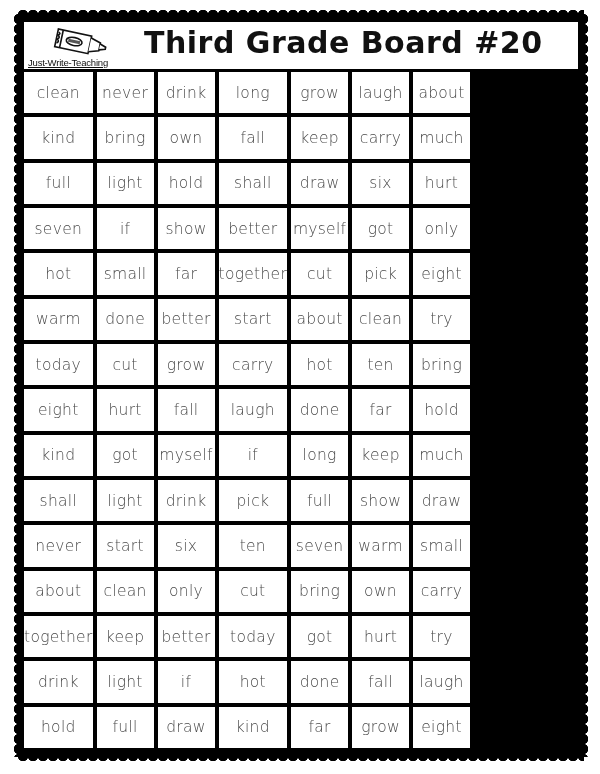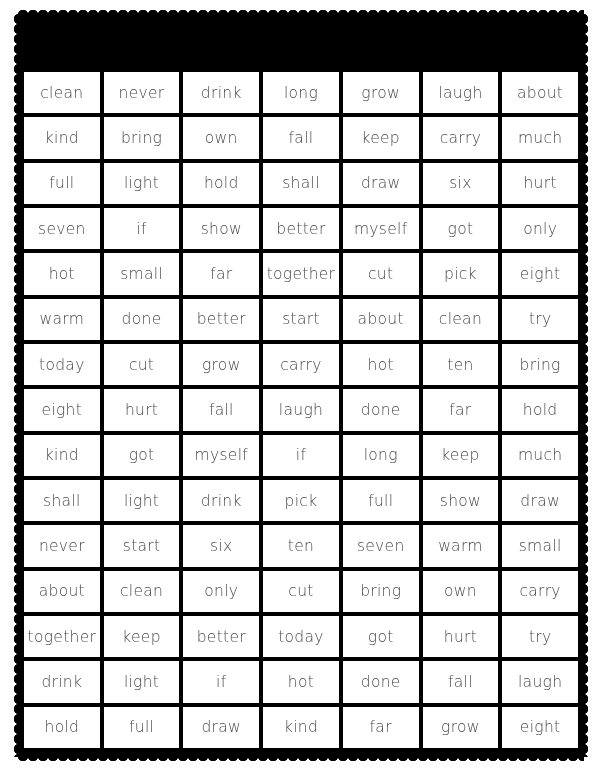--- a/index.html
+++ b/index.html
@@ -29,40 +29,57 @@
   .logo svg { position:absolute; left:26px; top:4px; }
   .logo-text {
     position:absolute; left:2px; bottom:0px; font-family:"Liberation Sans", sans-serif;
     font-size:9.5px; color:#111; text-decoration:underline; letter-spacing:-0.2px;
   }
   .title {
     position:absolute; left:120px; top:3px; font-family:"DejaVu Sans", sans-serif;
     font-size:30px; font-weight:bold; color:#111; letter-spacing:0.5px; white-space:nowrap;
   }
   .grid {
-    position:absolute; left:0; top:50px; width:554px; height:676px;
+    position:absolute; left:0; top:50px; width:446px; height:676px;
     display:grid; grid-template-columns: repeat(7, 1fr); grid-template-rows: repeat(15, 1fr);
     gap:4px;
   }
   .cell {
     background:#fff; display:flex; align-items:center; justify-content:center;
     font-family:"DejaVu Sans", sans-serif; font-size:15.5px; color:#4a4a4a;
     letter-spacing:0.3px; font-weight:300; cursor:pointer;
   }
 </style>
 </head>
 <body>
 
 <div class="scallop-top"></div>
 <div class="scallop-bottom"></div>
 <div class="scallop-left"></div>
 <div class="scallop-right"></div>
 <div class="frame"></div>
 
 <div class="sheet">
+  <div class="header">
+    <div class="logo">
+      <svg width="58" height="30" viewBox="0 0 58 30">
+        <g transform="rotate(12 29 15)" fill="none" stroke="#111" stroke-width="1.6">
+          <path d="M4 6 L38 6 L38 24 L4 24 Z" fill="#fff"></path>
+          <path d="M38 8 L48 11 L48 19 L38 22" fill="#fff"></path>
+          <path d="M48 12 L54 14 L54 16 L48 18" fill="#fff"></path>
+          <path d="M9 6 L9 24"></path>
+          <path d="M5 9 Q8 10 5 12 Q8 14 5 16 Q8 18 5 20"></path>
+          <ellipse cx="22" cy="15" rx="8" ry="4" fill="#fff"></ellipse>
+          <path d="M16 15 L28 15" stroke-width="3" stroke="#555"></path>
+        </g>
+      </svg>
+      <span class="logo-text">Just-Write-Teaching</span>
+    </div>
+    <div class="title">Third Grade Board #20</div>
+  </div>
 
   <div class="grid">
 
     <div class="cell">clean</div>
     <div class="cell">never</div>
     <div class="cell">drink</div>
     <div class="cell">long</div>
     <div class="cell">grow</div>
     <div class="cell">laugh</div>
     <div class="cell">about</div>

